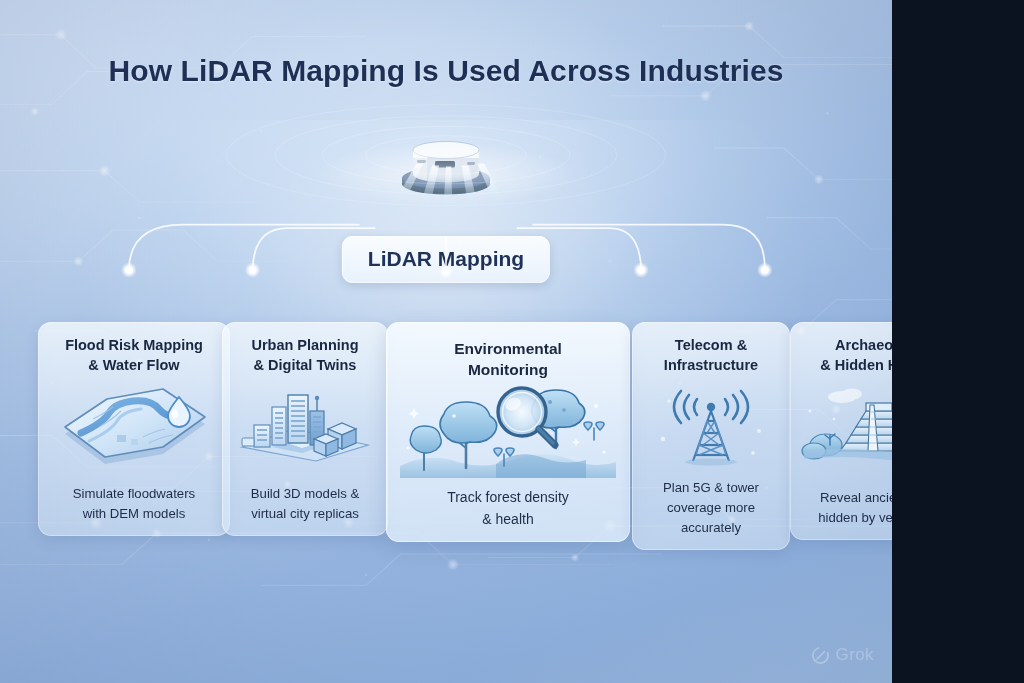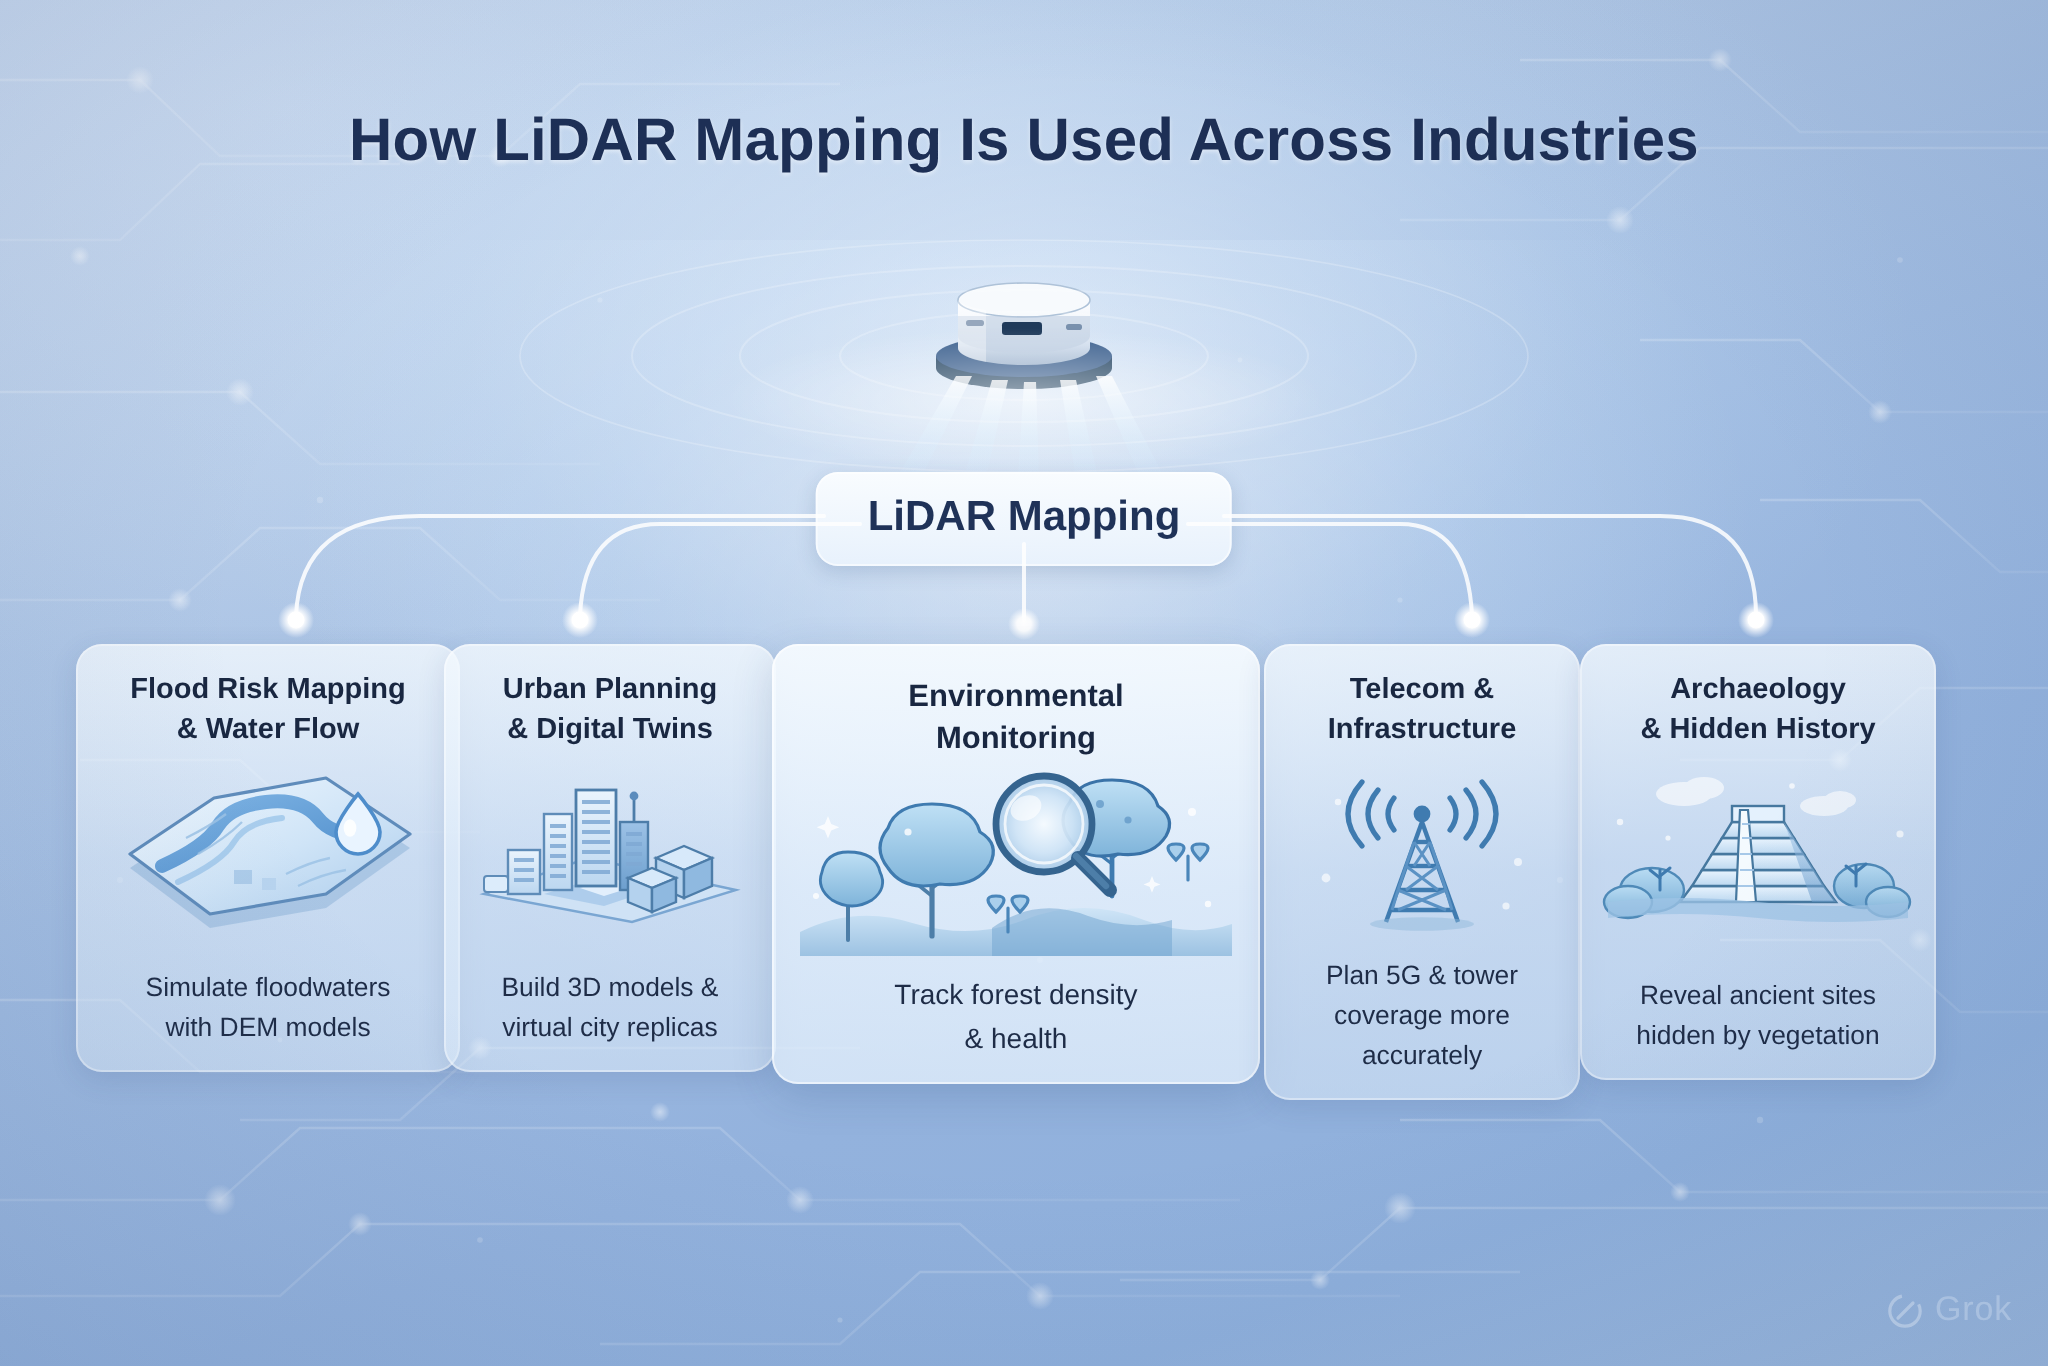--- a/index.html
+++ b/index.html
@@ -6,21 +6,21 @@
     margin: 0;
     padding: 0;
     background: #0b1220;
   }
   body {
     font-family: "Liberation Sans", sans-serif;
   }
 
   .canvas {
     position: relative;
-    width: 1024px;
+    width: 892px;
     height: 683px;
     overflow: hidden;
     background:
       radial-gradient(ellipse 620px 380px at 50% 24%, rgba(235,245,255,0.55) 0%, rgba(200,225,248,0.18) 45%, rgba(255,255,255,0) 72%),
       radial-gradient(ellipse 900px 520px at 14% 8%, rgba(214,228,246,0.55) 0%, rgba(190,212,240,0.12) 55%, rgba(255,255,255,0) 80%),
       linear-gradient(160deg, #c3d4ec 0%, #b3c9e6 22%, #9fbbe1 48%, #93b2dd 68%, #8fb0dc 84%, #9dbadf 100%);
   }
 
   
   .bg-layer {

